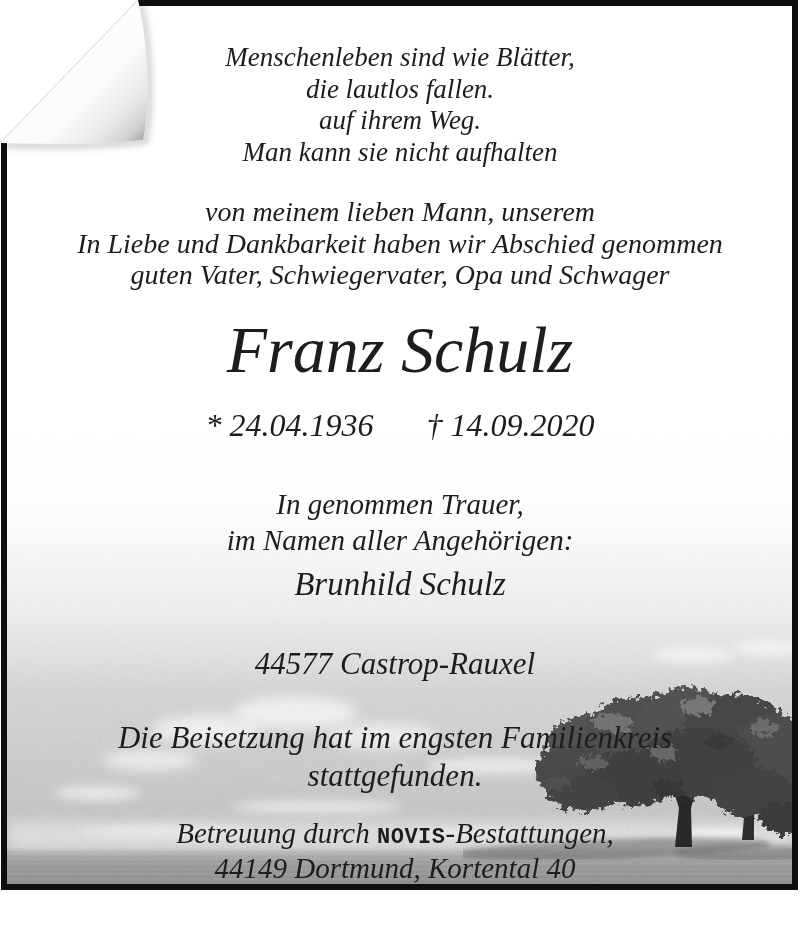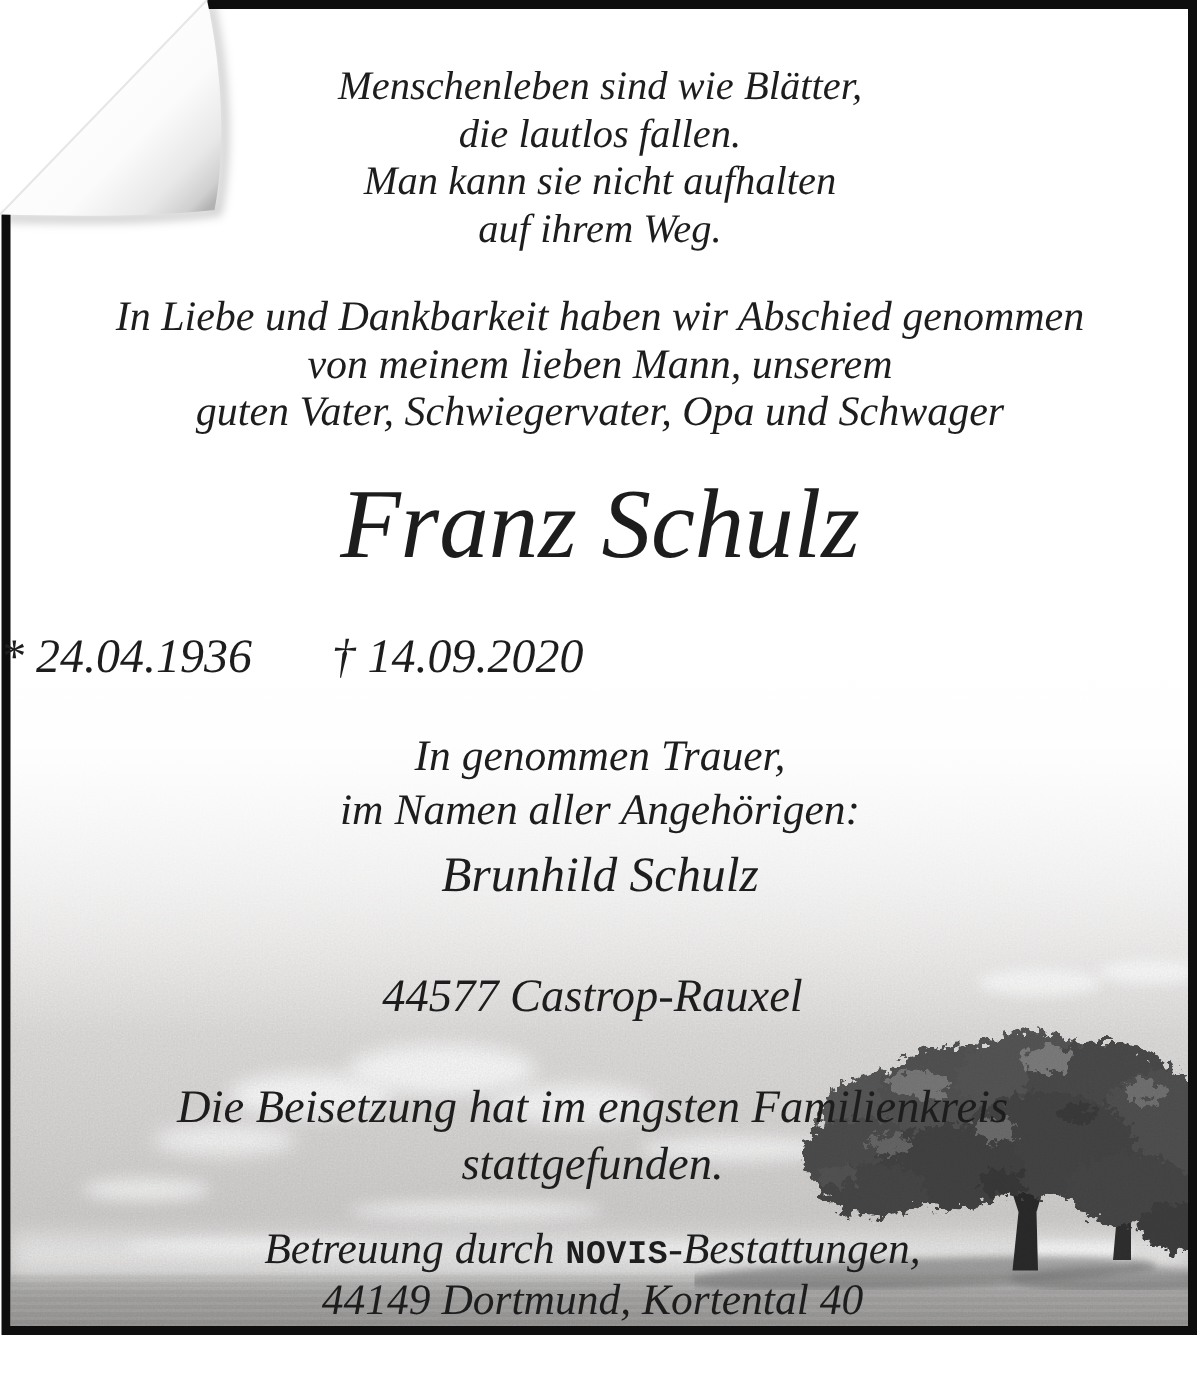--- a/index.html
+++ b/index.html
@@ -21,21 +21,21 @@
   .fade{position:absolute;left:0;right:0;top:0;height:270px;
        background:linear-gradient(180deg,rgba(255,255,255,1) 0%,rgba(255,255,255,.96) 28%,rgba(255,255,255,.55) 62%,rgba(255,255,255,0) 100%);}
   
   .frame{position:absolute;left:1px;top:0;right:2px;bottom:4px;border:6px solid #0e0e0e;pointer-events:none;}
   .curl{position:absolute;left:0;top:0;}
   
   .t{position:absolute;left:0;right:0;text-align:center;font-style:italic;color:#1d1d1d;}
   .verse{top:42px;font-size:27px;line-height:31.5px;}
   .dedication{top:196px;font-size:28px;line-height:31.5px;}
   .name{top:312px;font-size:66px;line-height:76px;}
-  .dates{top:407px;font-size:32px;display:flex;gap:53px;margin-top:12px;}
+  .dates{top:407px;font-size:32px;display:flex;justify-content:center;gap:53px;}
   .mourning{top:486px;font-size:29px;line-height:36px;}
   .signer{top:560px;font-size:33px;line-height:48px;}
   .lb{position:absolute;left:30px;right:40px;text-align:center;font-style:italic;color:#1d1d1d;}
   .city{top:646px;font-size:31px;}
   .funeral{top:719px;font-size:31px;line-height:38px;}
   .care{top:818px;font-size:29px;line-height:31px;}
   .brand{font-style:normal;font-weight:bold;font-family:Liberation Mono, monospace;
          font-size:22px;letter-spacing:.5px;}
   p{margin:0;}
 </style>
@@ -134,27 +134,27 @@
     </defs>
     <polygon points="0,0 138,0 0,143" fill="#ffffff"></polygon>
     <path d="M140,3 C151,53 152,104 145,141 C98,147 47,146 4,145" fill="none" stroke="#000000" stroke-opacity="0.20" stroke-width="6" filter="url(#curlBlur)"></path>
     <path d="M138,0 C149,50 150,104 143,140 C96,145 45,144 0,143 Z" fill="url(#foldG)"></path>
     <line x1="138" y1="0" x2="0" y2="143" stroke="#e6e6e6" stroke-width="1.4"></line>
   </svg>
 
   <div class="t verse">
     <p>Menschenleben sind wie Blätter,</p>
     <p>die lautlos fallen.</p>
+    <p>auf ihrem Weg.</p>
     <p>Man kann sie nicht aufhalten</p>
-    <p>auf ihrem Weg.</p>
   </div>
 
   <div class="t dedication">
+    <p>von meinem lieben Mann, unserem</p>
     <p>In Liebe und Dankbarkeit haben wir Abschied genommen</p>
-    <p>von meinem lieben Mann, unserem</p>
     <p>guten Vater, Schwiegervater, Opa und Schwager</p>
   </div>
 
   <div class="t name">Franz Schulz</div>
 
   <div class="t dates">
     <span>* 24.04.1936</span>
     <span>† 14.09.2020</span>
   </div>
 

